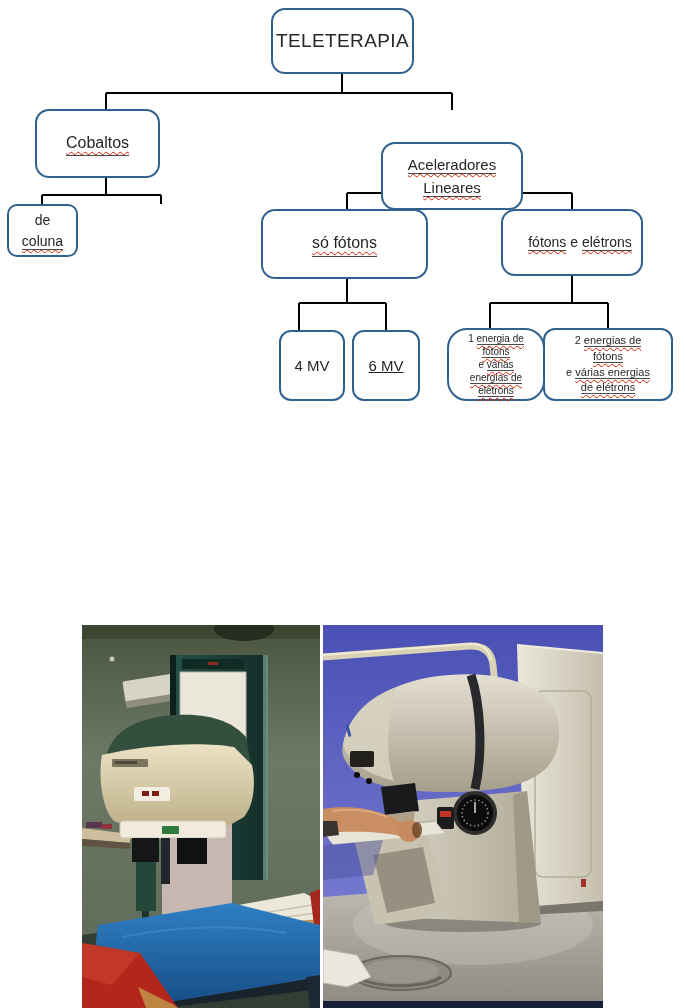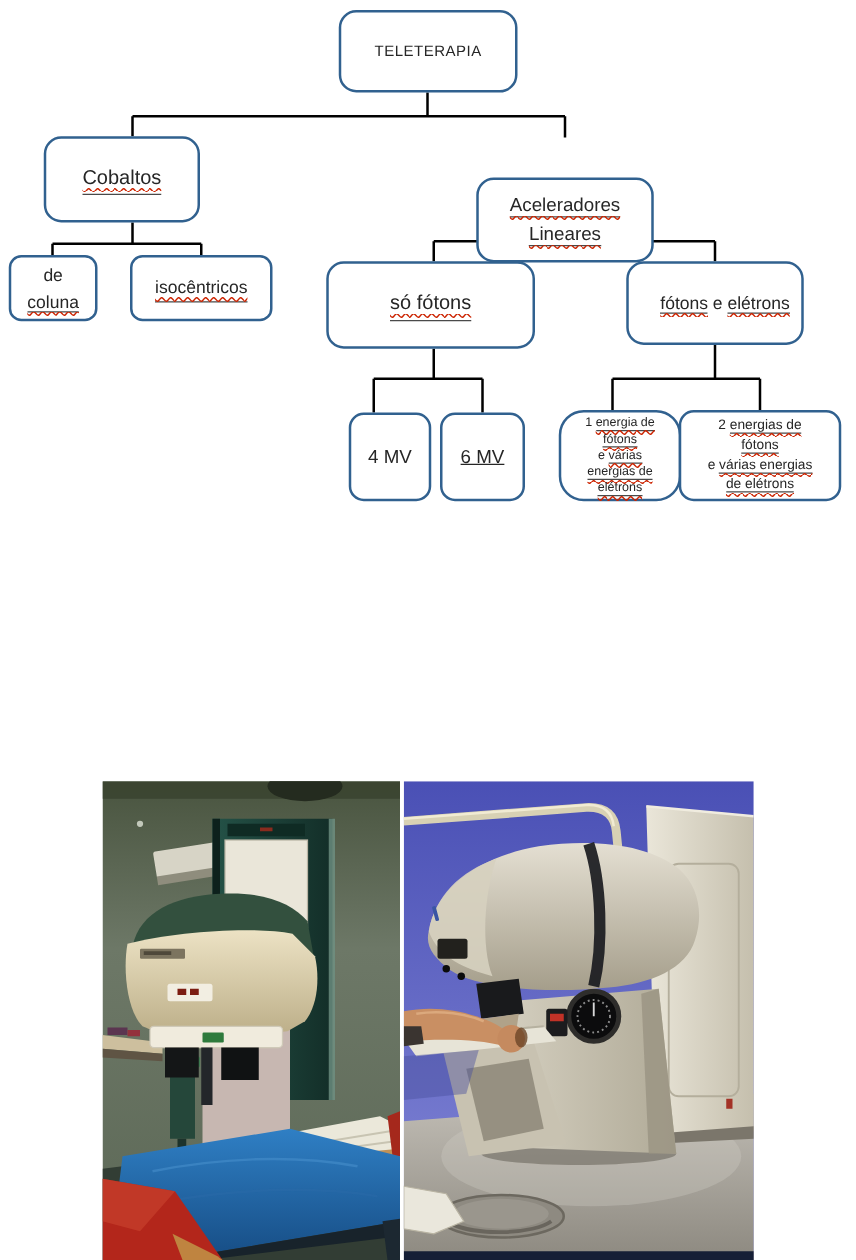--- a/index.html
+++ b/index.html
@@ -7,21 +7,21 @@
        font-family:"Liberation Sans", sans-serif;color:#262626;}
   .page{position:absolute;inset:0;}
   .connectors{position:absolute;left:0;top:0;}
   .box{position:absolute;border:2px solid #31618f;border-radius:14px;background:#fff;
        display:flex;flex-direction:column;align-items:center;justify-content:center;
        text-align:center;box-sizing:border-box;line-height:1.55;}
   .u{border-bottom:1px solid #4a4a4a;}
   .sq{text-decoration-line:underline;text-decoration-style:wavy;text-decoration-color:#cc2200;
       text-decoration-thickness:1px;text-underline-offset:3px;}
   .u.sq{border-bottom:1px solid #4a4a4a;}
-  #b-root{left:271px;top:8px;width:143px;height:66px;font-size:12px;letter-spacing:.4px;}
+  #b-root{left:271px;top:8px;width:143px;height:66px;font-size:19px;letter-spacing:.4px;}
   #b-cobaltos{left:35px;top:109px;width:125px;height:69px;font-size:16px;}
   #b-aceleradores{left:381px;top:110px;width:142px;height:68px;font-size:15px;margin-top:32px;}
   #b-decoluna{left:7px;top:204px;width:71px;height:53px;font-size:14px;border-radius:10px;line-height:1.45;}
   #b-isocentricos{left:104px;top:204px;width:114px;height:53px;font-size:14px;border-radius:10px;}
   #b-sofotons{left:261px;top:209px;width:167px;height:70px;font-size:16px;}
   #b-fotonseletrons{left:501px;top:209px;width:142px;height:67px;font-size:14px;padding-left:16px;}
   #b-4mv{left:266px;top:330px;width:66px;height:71px;font-size:15px;border-radius:12px;margin-left:13px;}
   #b-6mv{left:352px;top:330px;width:68px;height:71px;font-size:15px;border-radius:12px;text-decoration:underline;}
   #b-energia1{left:447px;top:328px;width:98px;height:73px;font-size:10px;border-radius:20px;line-height:1.32;}
   #b-energia2{left:543px;top:328px;width:130px;height:73px;font-size:11px;border-radius:12px;line-height:1.45;}
@@ -53,23 +53,20 @@
   <div class="box" id="b-aceleradores">
     <div><span class="u sq">Aceleradores</span></div>
     <div><span class="u sq">Lineares</span></div>
   </div>
 
   <div class="box" id="b-decoluna">
     <div><span>de</span></div>
     <div><span class="u sq">coluna</span></div>
   </div>
 
-  <div class="box" id="b-isocentricos">
-    <span class="u sq">isocêntricos</span>
-  </div>
 
   <div class="box" id="b-sofotons">
     <span class="u sq">só fótons</span>
   </div>
 
   <div class="box" id="b-fotonseletrons">
     <div>
       <span class="u sq">fótons</span>
       <span>e</span>
       <span class="u sq">elétrons</span>

